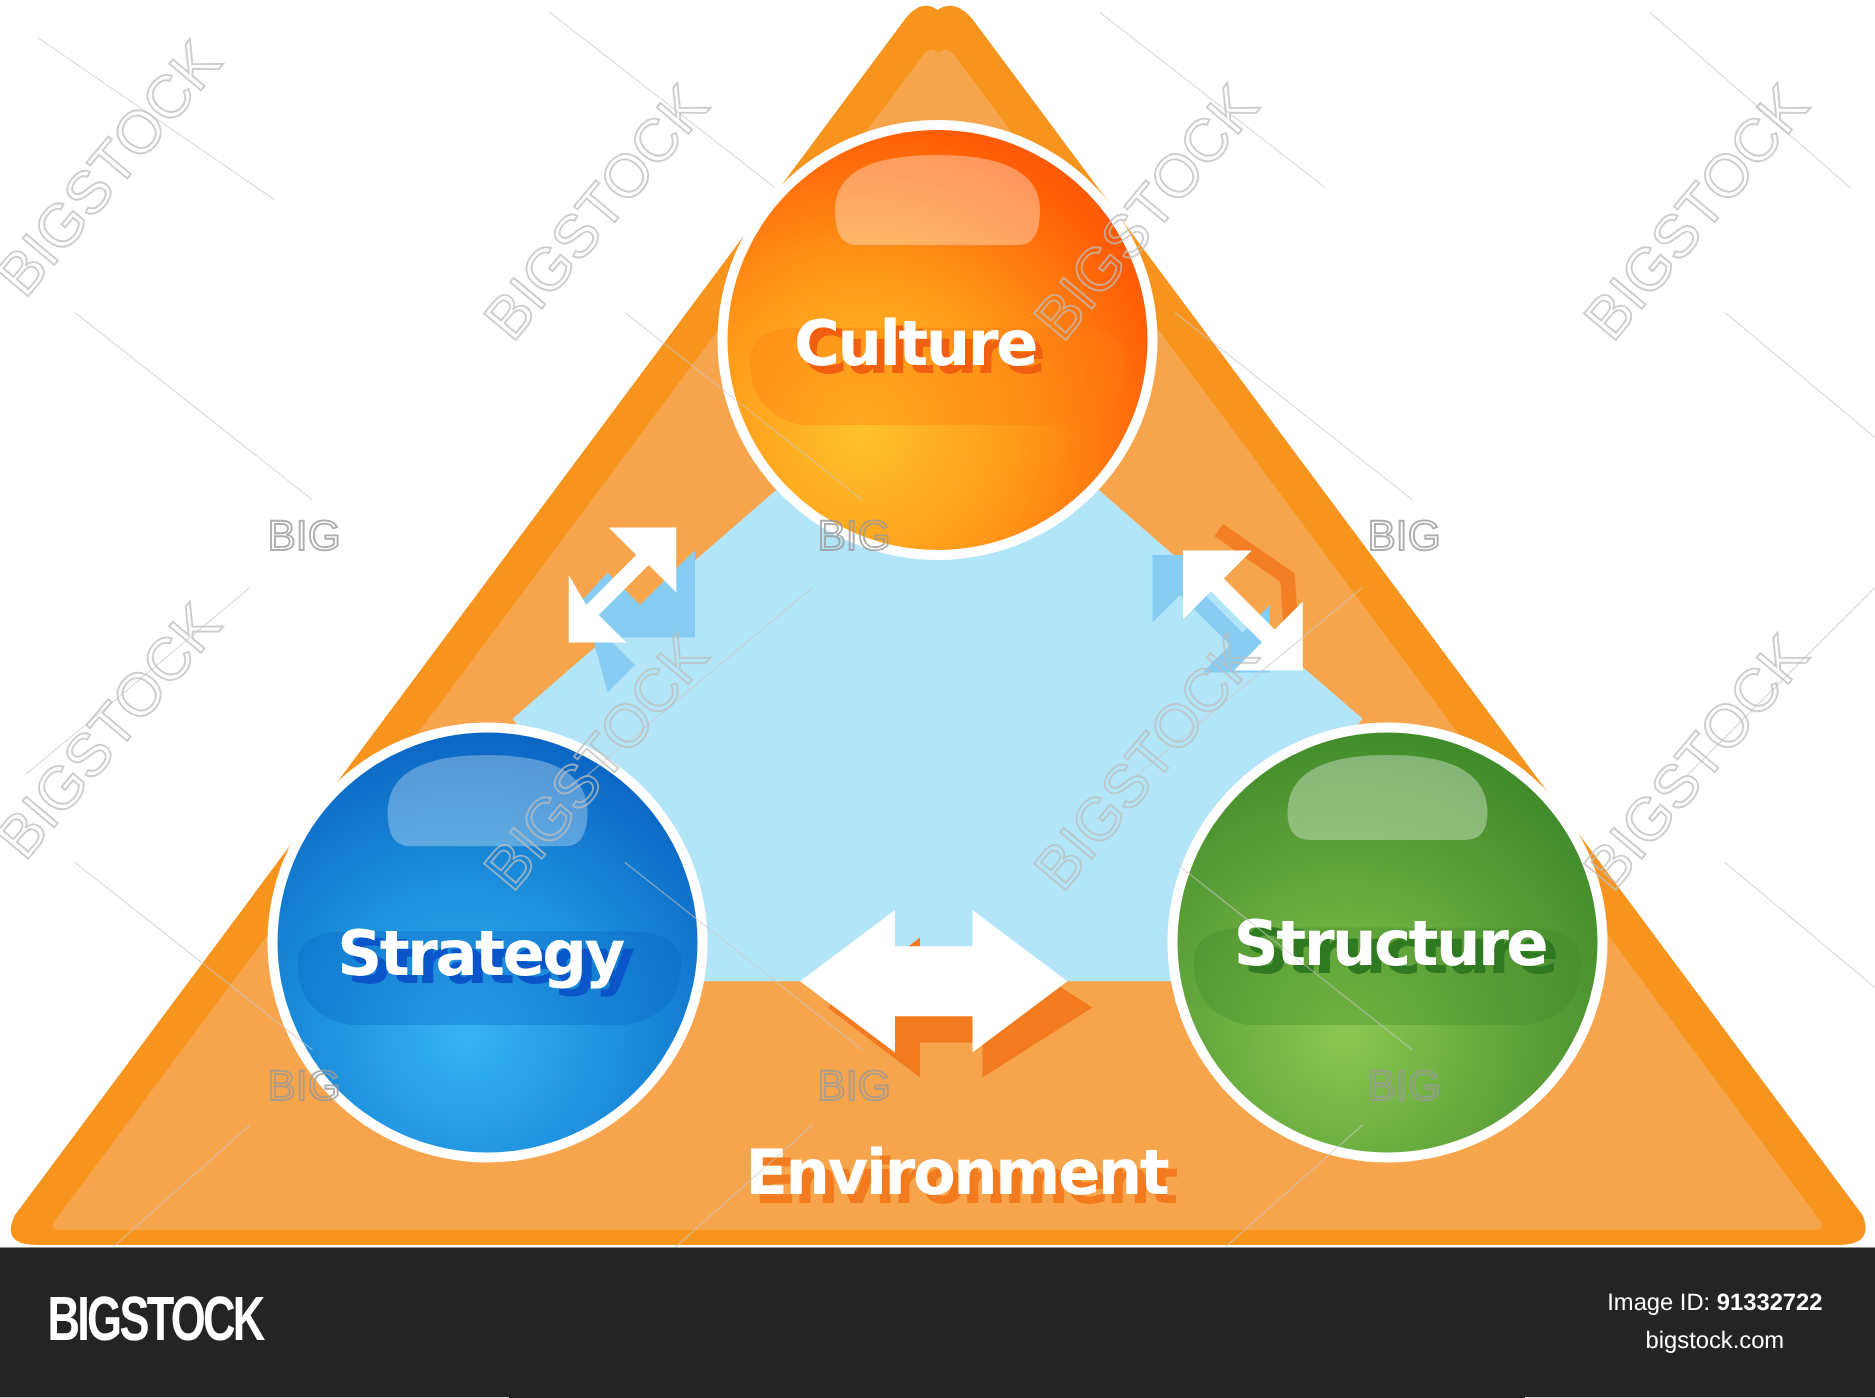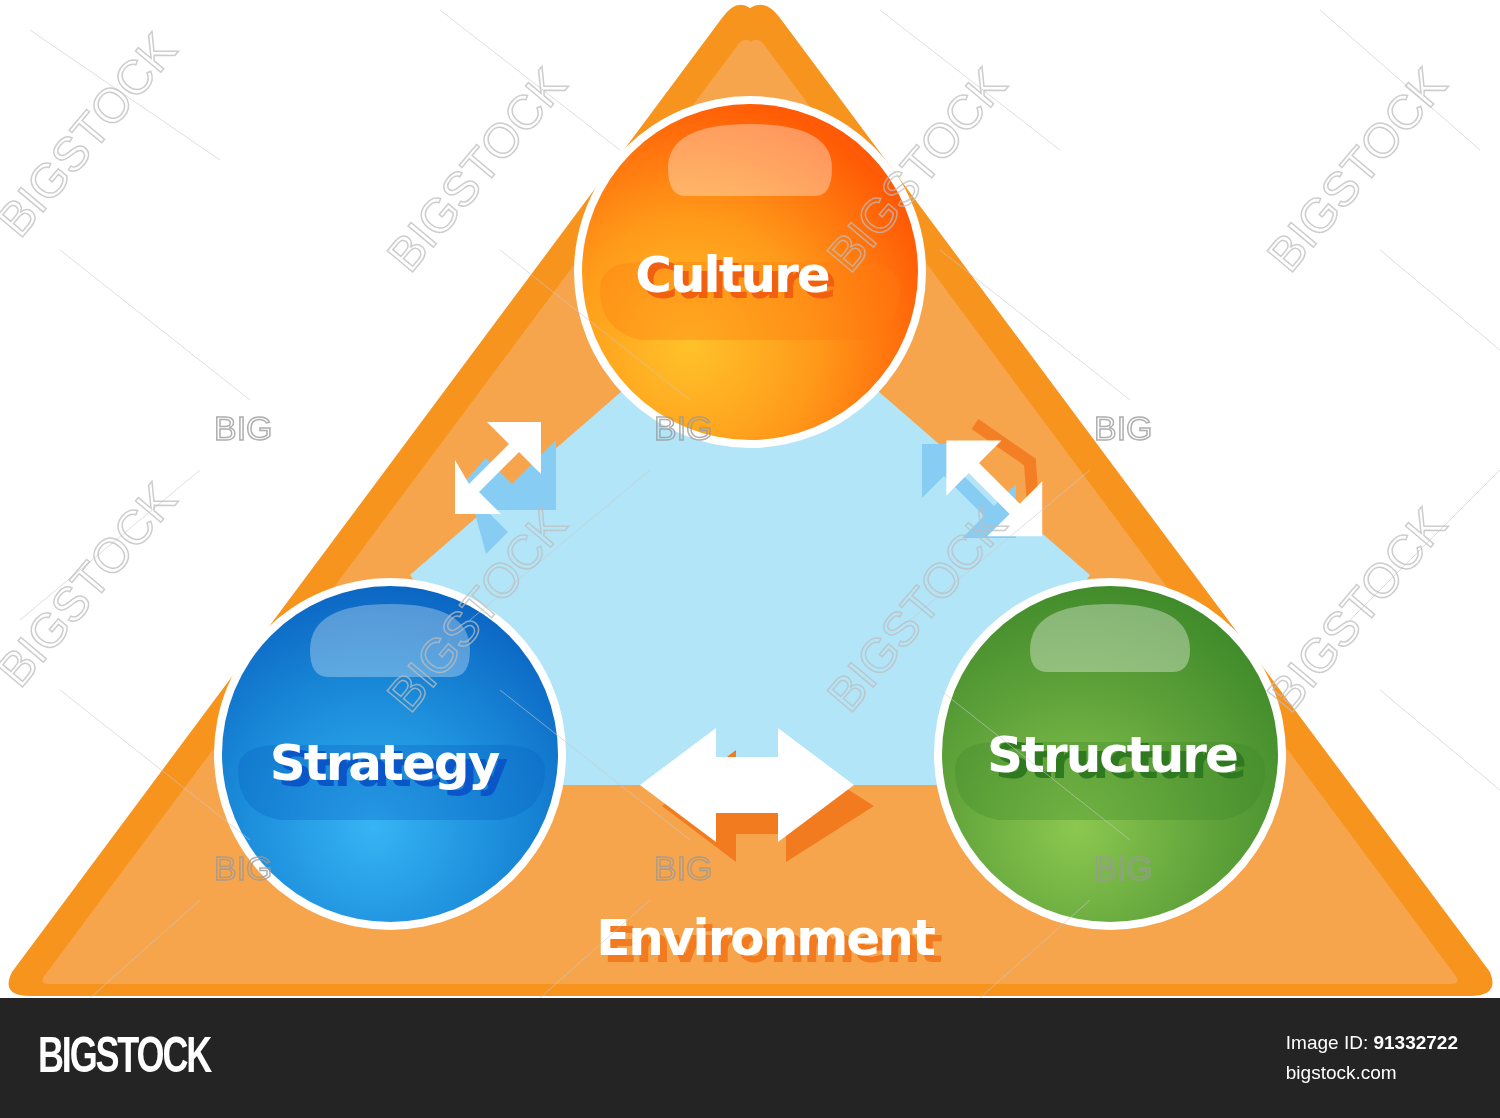--- a/index.html
+++ b/index.html
@@ -3,21 +3,21 @@
 <meta charset="utf-8">
 <style>
   html, body { margin: 0; padding: 0; }
   body { width: 1500px; height: 1118px; position: relative; overflow: hidden; background: #ffffff; font-family: "Liberation Sans", sans-serif; }
   #diagram { position: absolute; left: 0; top: 0; width: 1500px; height: 998px; }
   .label { font-family: "DejaVu Sans", sans-serif; font-weight: bold; fill: #ffffff; letter-spacing: -2px; }
   .wm { font-family: "Liberation Sans Narrow", "Liberation Sans", sans-serif; fill: none; stroke: #bdbdbd; stroke-width: 1.5; opacity: 0.75; font-size: 48px; }
   .wm-big { font-family: "Liberation Sans", sans-serif; fill: none; stroke: #9a9a9a; stroke-width: 1.5; opacity: 0.8; font-size: 34px; }
   #footer { position: absolute; left: 0; top: 998px; width: 1500px; height: 120px; background: #242424; }
   #footer-logo { position: absolute; left: 38px; top: 28px; color: #ffffff; font-family: "Liberation Sans", sans-serif; font-size: 50px; font-weight: bold; letter-spacing: -3px; transform: scaleX(0.72); transform-origin: left center; }
-  #footer-right { position: absolute; right: 42px; top: 30px; text-align: left; color: #ffffff; font-family: "Liberation Sans", sans-serif; font-size: 19px; line-height: 30px; }
+  #footer-right { position: absolute; right: 42px; top: 30px; text-align: center; color: #ffffff; font-family: "Liberation Sans", sans-serif; font-size: 19px; line-height: 30px; }
   #footer-right b { font-weight: bold; }
 </style>
 </head>
 <body>
 
 <svg id="diagram" viewBox="0 0 1500 998" xmlns="http://www.w3.org/2000/svg">
   <defs>
     <radialGradient id="gOrange" cx="0.32" cy="0.72" r="0.75">
       <stop offset="0" stop-color="#ffc22a"></stop>
       <stop offset="0.5" stop-color="#ff9a1a"></stop>

